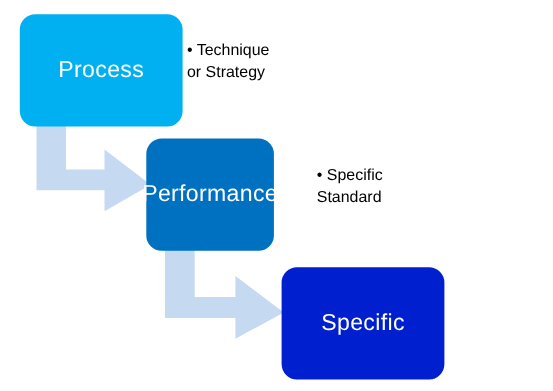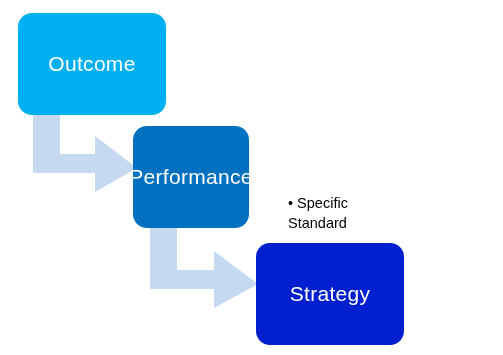--- a/index.html
+++ b/index.html
@@ -63,50 +63,51 @@
     line-height: 1.35;
     white-space: pre-line;
   }
   #note-process {
     left: 170px;
     top: 37px;
   }
   #note-performance {
     left: 288px;
     top: 151px;
-    margin-top: 43px;
   }
   #note-outcome {
     left: 408px;
     top: 280px;
   }
 </style>
 </head>
 <body>
 
 <div class="stage">
 
   <svg class="arrow" style="left:33px; top:110px;" width="112" height="82" viewBox="0 0 112 82">
     <path d="M0,0 L27,0 L27,44 L62,44 L62,26 L104,58 L62,82 L62,63 L0,63 Z" fill="#C5D9F1"></path>
   </svg>
 
   <svg class="arrow" style="left:150px; top:224px;" width="116" height="84" viewBox="0 0 116 84">
     <path d="M0,0 L27,0 L27,46 L64,46 L64,27 L108,60 L64,84 L64,65 L0,65 Z" fill="#C5D9F1"></path>
   </svg>
 
   <div class="box" id="box-process">
-    <span>Outcome</span>
+    <span>Process</span>
   </div>
 
   <div class="box" id="box-performance">
     <span>Performance</span>
   </div>
 
   <div class="box" id="box-outcome">
-    <span>Strategy</span>
+    <span>Specific</span>
   </div>
 
+  <div class="note" id="note-process">• Technique
+   or Strategy</div>
 
   <div class="note" id="note-performance">• Specific
    Standard</div>
 
 
 </div>
 
 </body></html>

